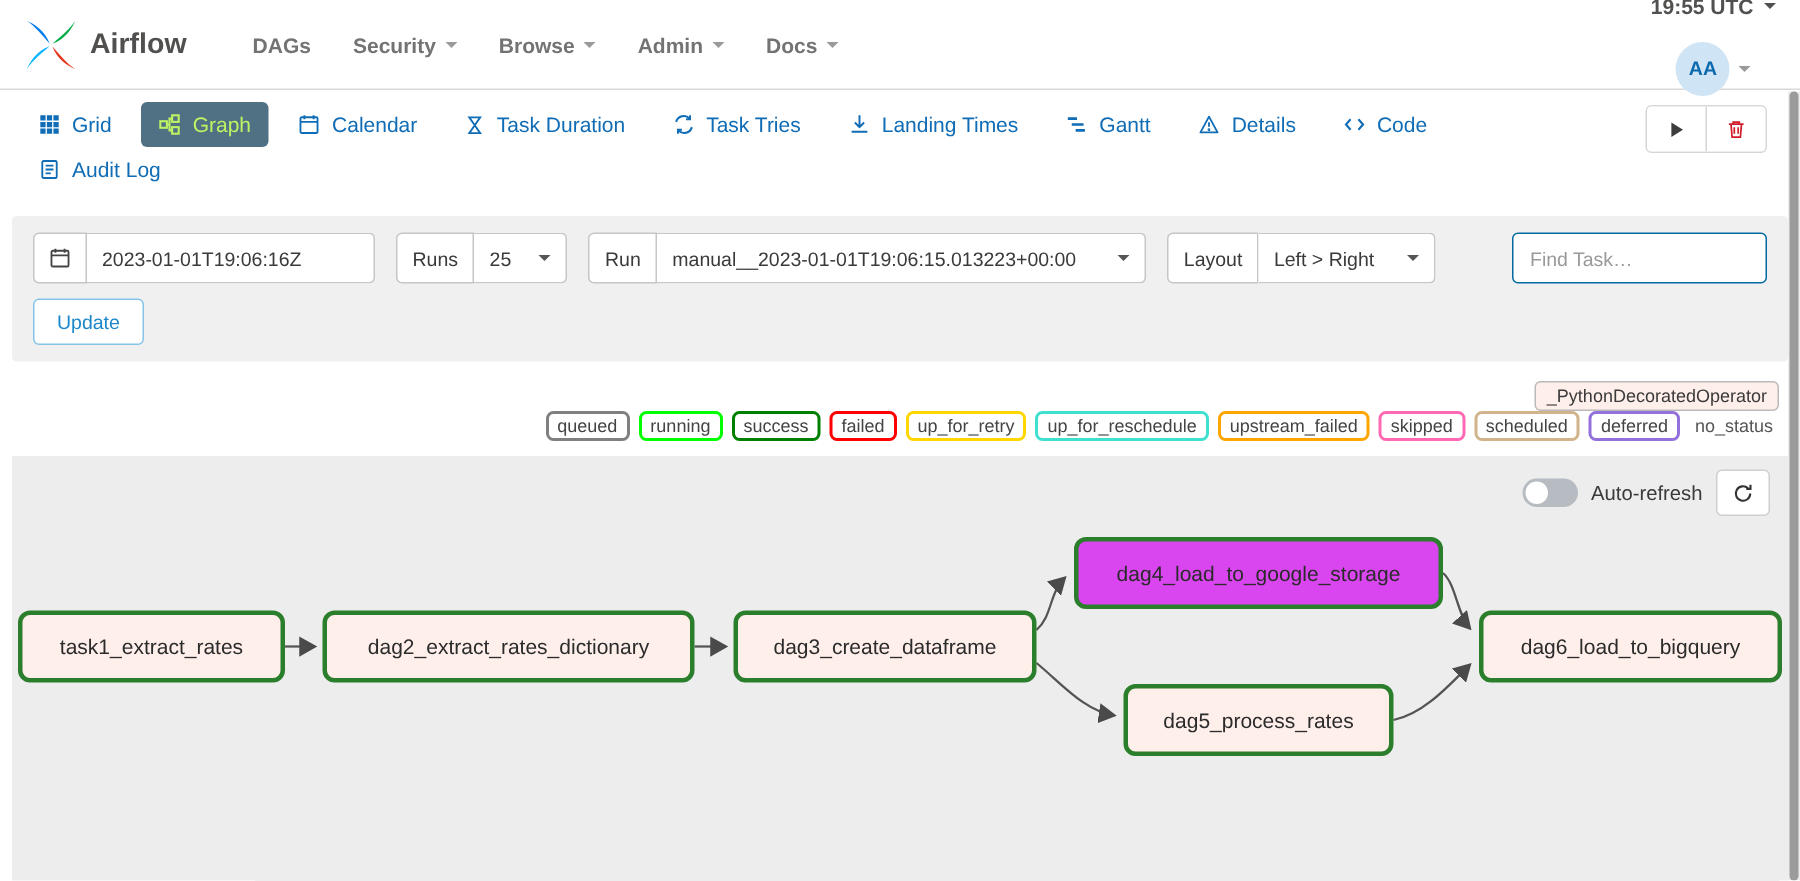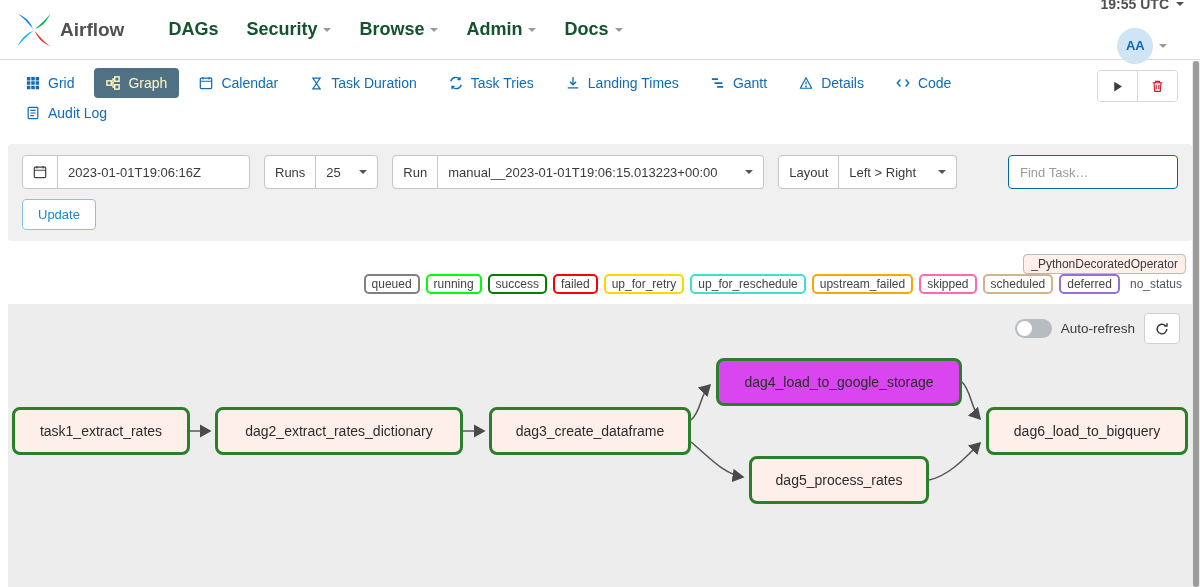--- a/index.html
+++ b/index.html
@@ -5,40 +5,40 @@
   * { box-sizing: border-box; margin: 0; padding: 0; }
   html,body { width:1200px; height:587px; overflow:hidden; }
   body { font-family:"Liberation Sans", sans-serif; background:#fff; position:relative; color:#333; }
 
   
   .navbar { height:60px; display:flex; align-items:center; padding:0 16px;
             border-bottom:1px solid #d9d9d9; background:#fff; }
   .brand { display:flex; align-items:center; gap:8px; cursor:pointer; }
   .brand-text { font-size:19px; color:#51504f; font-weight:600; }
   .nav-items { display:flex; align-items:center; gap:28px; margin-left:44px; }
-  .nav-item { display:flex; align-items:center; gap:6px; font-size:18px; font-weight:700;
-              color:#14532d; cursor:pointer; }
+  .nav-item { display:flex; align-items:center; gap:6px; font-size:14px; font-weight:700;
+              color:#737373; cursor:pointer; }
   .nav-right { margin-left:auto; display:flex; align-items:center; gap:16px;flex-direction:column; }
   .clock { display:flex; align-items:center; gap:7px; font-size:14px; font-weight:700;
            color:#51504f; cursor:pointer; }
   .user { display:flex; align-items:center; gap:6px; cursor:pointer; }
   .avatar { width:36px; height:36px; border-radius:50%; background:#cfe4f5; color:#0b69ad;
             font-weight:700; font-size:13px; display:flex; align-items:center; justify-content:center; }
   .caret { width:0; height:0; border-left:4px solid transparent; border-right:4px solid transparent;
            border-top:4px solid #9a9a9a; display:inline-block; }
   .caret-dark { border-top-color:#51504f; }
 
   
   .tabs-section { padding:8px 14px 8px; background:#fff; }
   .tabs-row { display:flex; align-items:center; gap:8px; }
   .tabs-row + .tabs-row { margin-top:0; }
   .tab { display:flex; align-items:center; gap:8px; padding:7px 12px; border:none; background:transparent;
          border-radius:4px; color:#0f6cb5; font-size:14px; font-family:inherit; cursor:pointer; }
   .tab .ticon { display:flex; align-items:center; }
-  .tab.active { background:#507183; color:#fef9c3; }
+  .tab.active { background:#507183; color:#bef264; }
   .actions { margin-left:auto; display:flex; border:1px solid #d6d6d6; border-radius:4px; overflow:hidden; }
   .action-btn { background:#fff; border:none; padding:8px 13px; display:flex; align-items:center; cursor:pointer; }
   .action-btn + .action-btn { border-left:1px solid #d6d6d6; }
   .action-run { color:#3d3d3d; }
   .action-delete { color:#d11a2a; }
 
   
   .filter-panel { margin:8px 8px 0; background:#f0f0f0; border-radius:3px; padding:11px 14px; }
   .filter-row { display:flex; align-items:center; gap:14px; }
   .igroup { display:flex; align-items:stretch; height:34px; }

